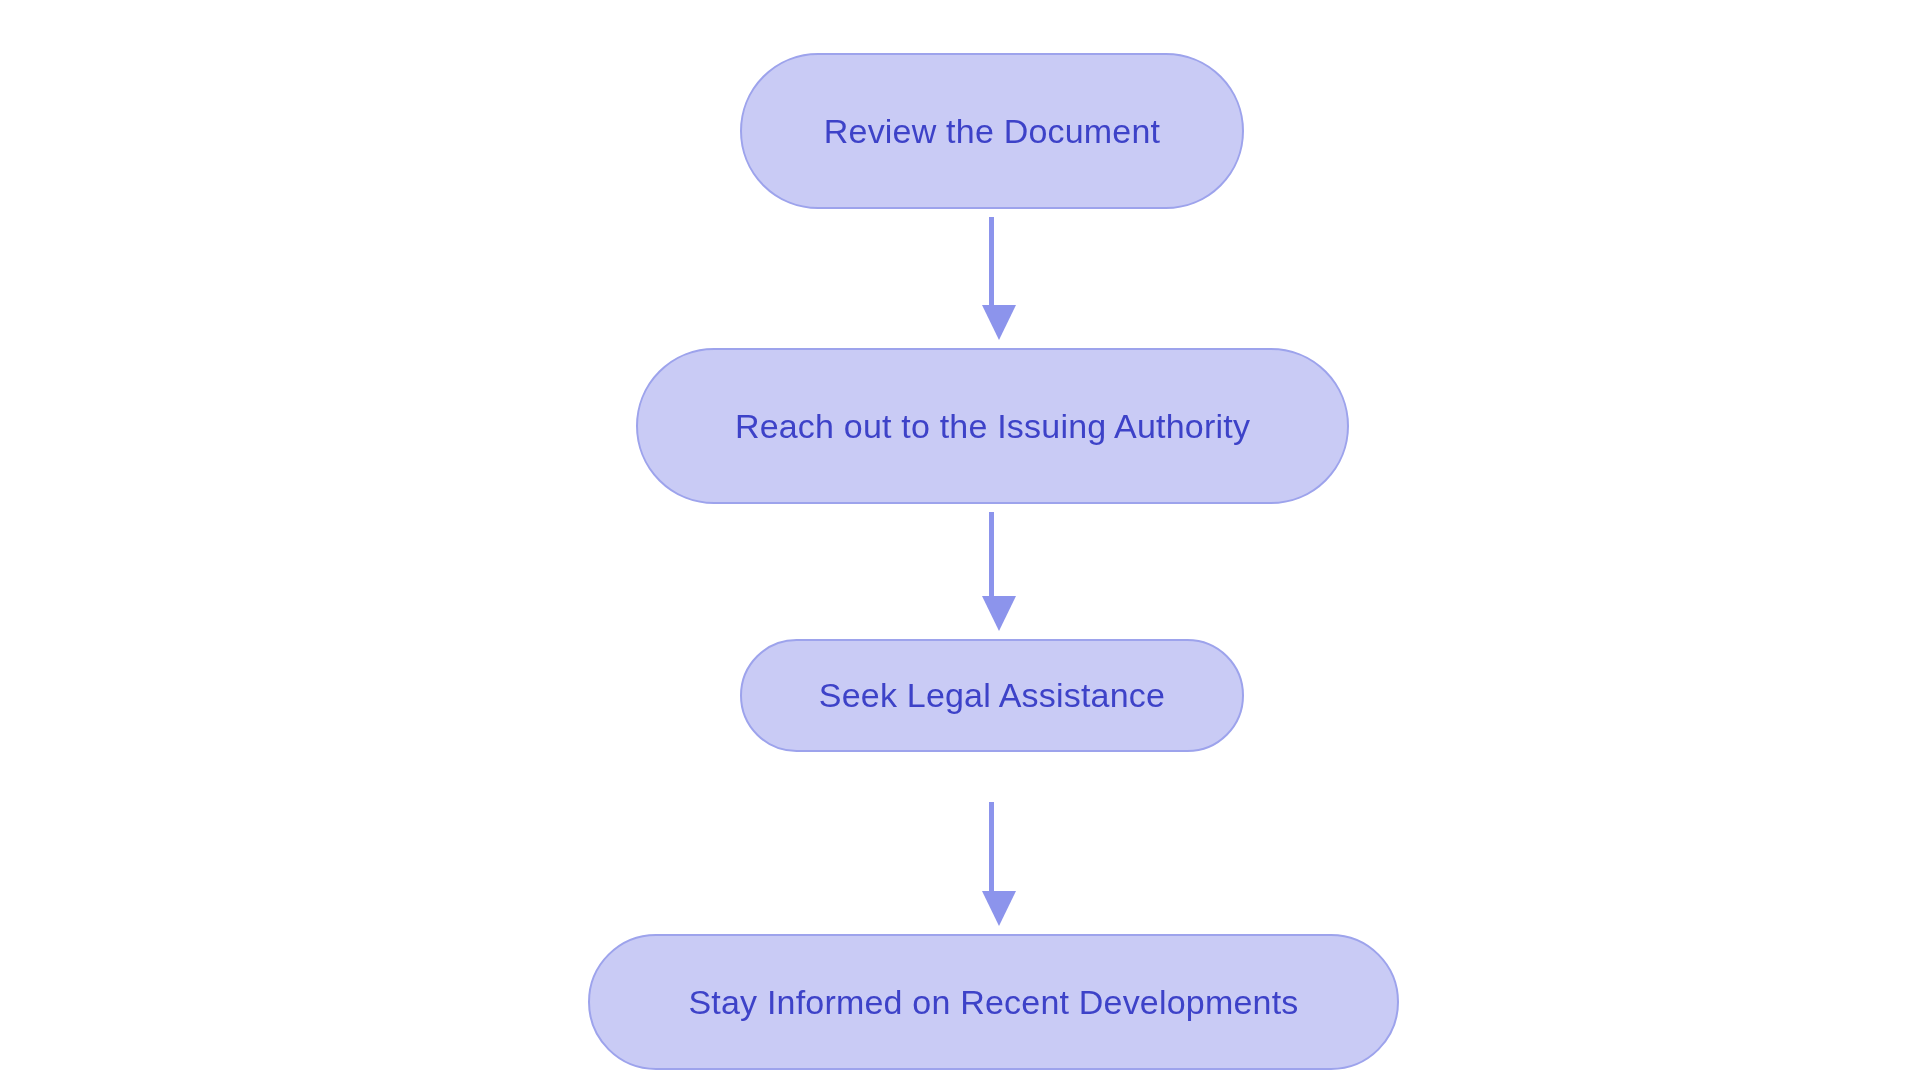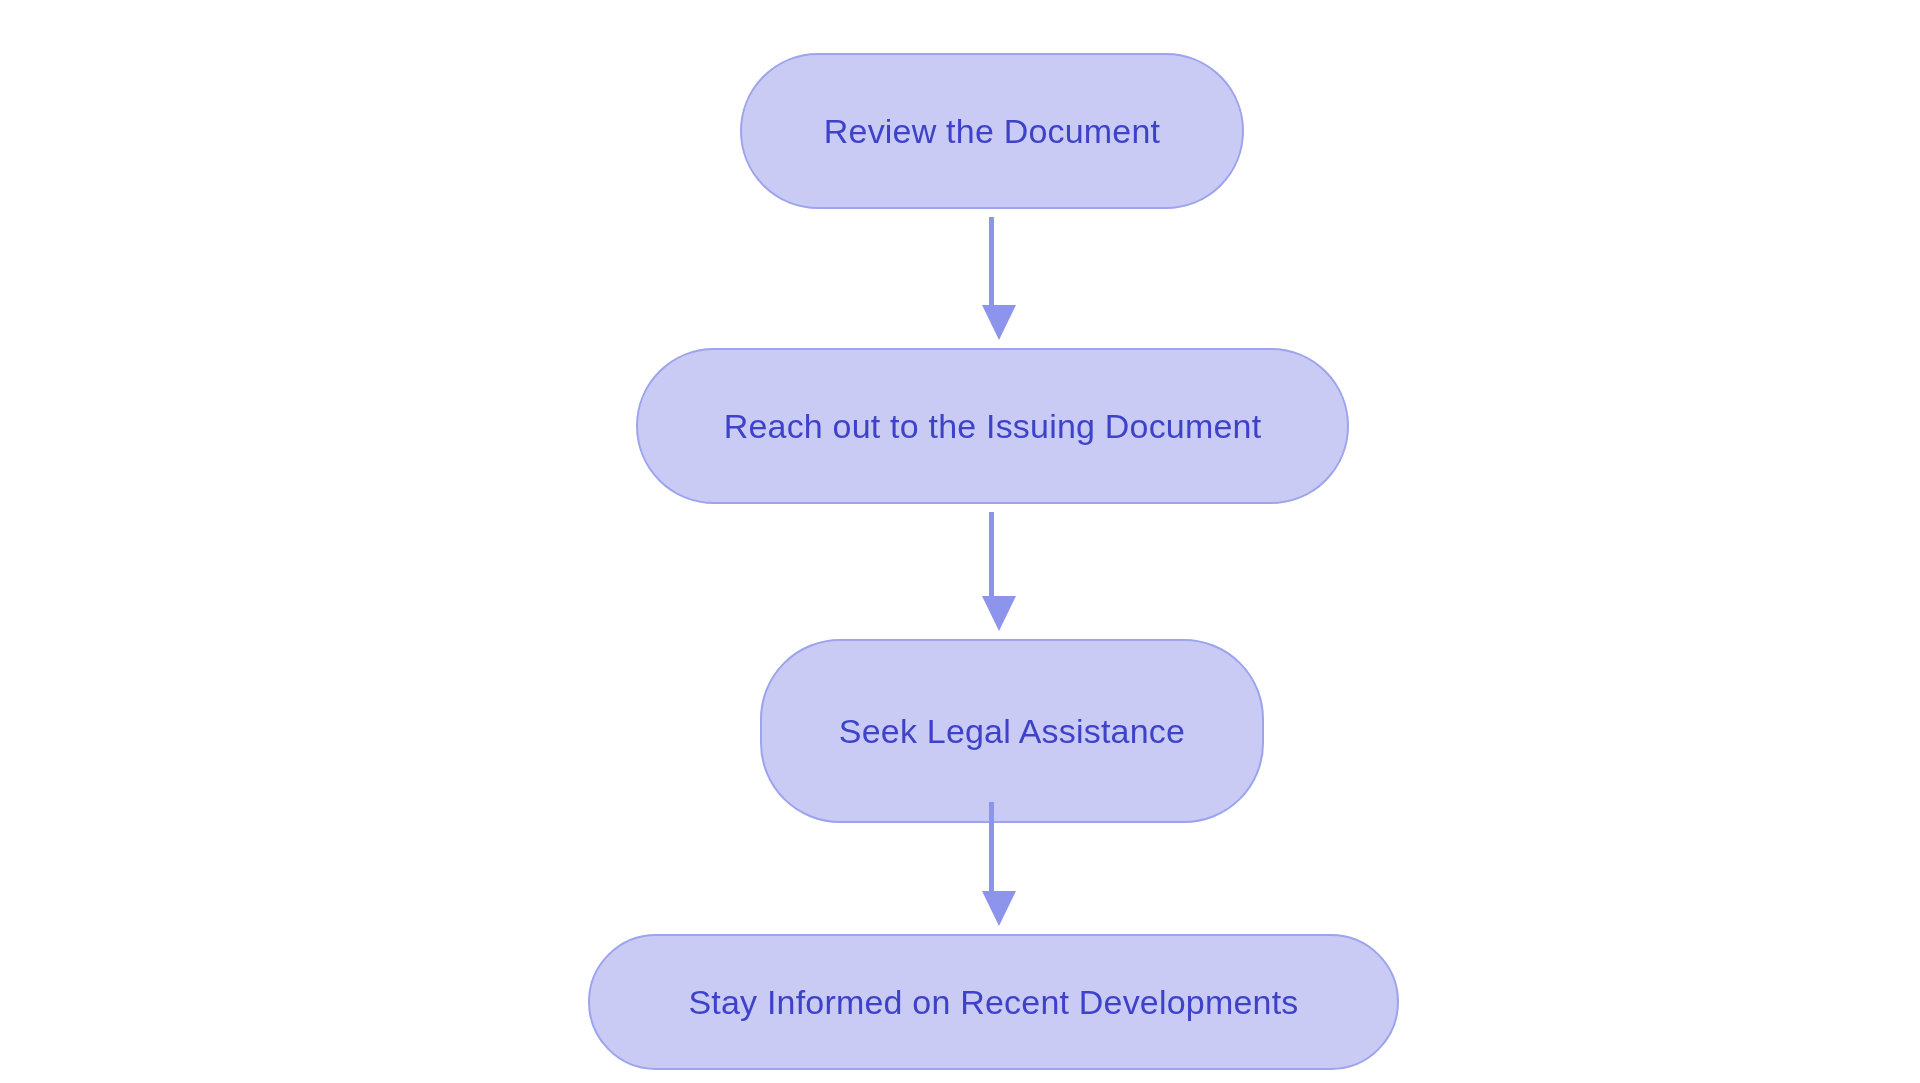--- a/index.html
+++ b/index.html
@@ -30,21 +30,21 @@
     align-items: center;
     justify-content: center;
     color: var(--text);
     font-size: 34px;
     letter-spacing: 0.2px;
     white-space: nowrap;
     text-align: center;
   }
   .node-1 { left: 708px; top: 21px;  width: 504px; height: 156px; }
   .node-2 { left: 604px; top: 316px; width: 713px; height: 156px; }
-  .node-3 { left: 728px; top: 607px; width: 504px; height: 184px; }
+  .node-3 { left: 708px; top: 607px; width: 504px; height: 113px; }
   .node-4 { left: 556px; top: 902px; width: 811px; height: 136px; }
 
   .arrow {
     position: absolute;
     left: 941px;          
     width: 36px;
   }
   .arrow-1 { top: 177px; height: 139px; }
   .arrow-2 { top: 472px; height: 135px; }
   .arrow-3 { top: 762px; height: 140px; }
@@ -76,21 +76,21 @@
   <div class="node node-1">
     <span>Review the Document</span>
   </div>
 
   <div class="arrow arrow-1">
     <div class="shaft"></div>
     <div class="head"></div>
   </div>
 
   <div class="node node-2">
-    <span>Reach out to the Issuing Document</span>
+    <span>Reach out to the Issuing Authority</span>
   </div>
 
   <div class="arrow arrow-2">
     <div class="shaft"></div>
     <div class="head"></div>
   </div>
 
   <div class="node node-3">
     <span>Seek Legal Assistance</span>
   </div>

